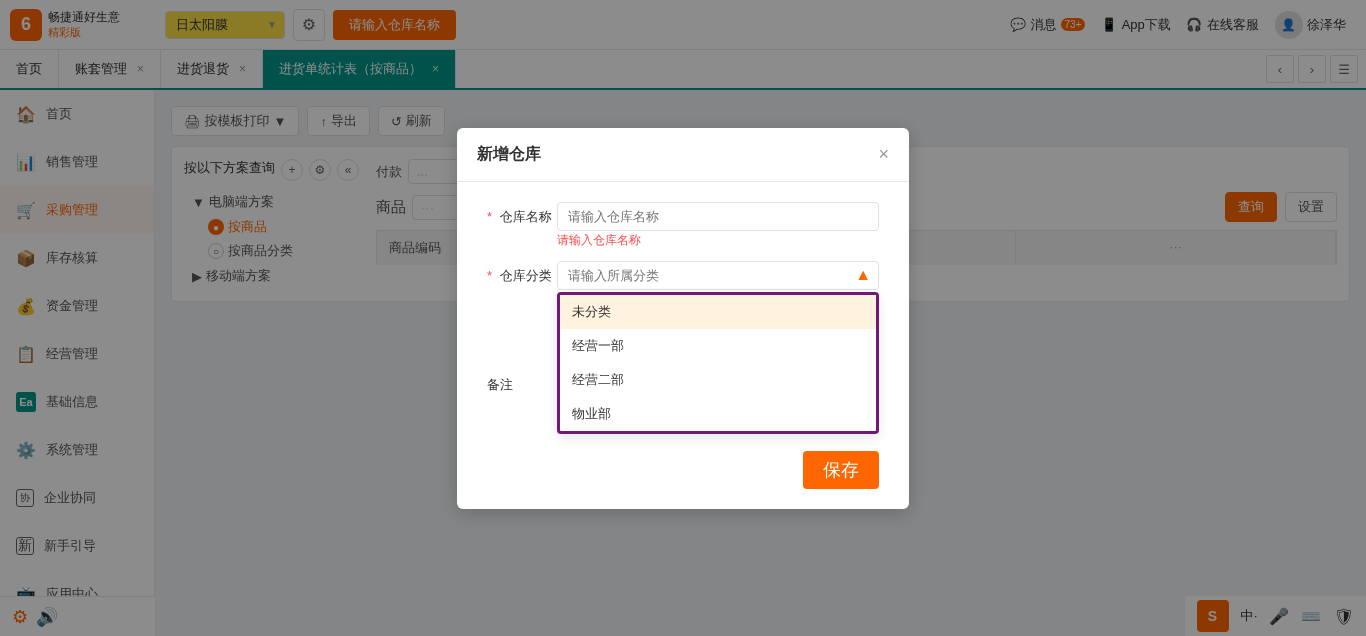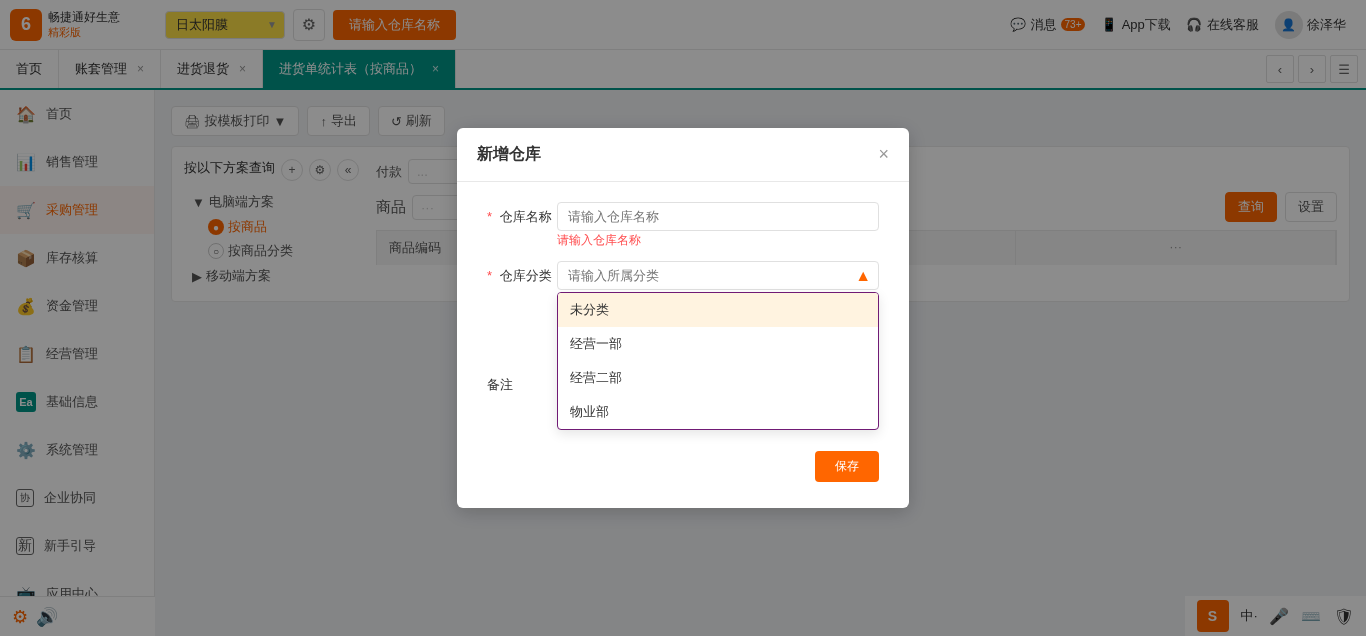--- a/index.html
+++ b/index.html
@@ -394,21 +394,21 @@
       font-size: 16px;
     }
 
     
     .dropdown-list {
       position: absolute;
       top: calc(100% + 2px);
       left: 0;
       right: 0;
       background: #fff;
-      border: 1px solid #701a75;
+      border: 3px solid #701a75;
       border-radius: 4px;
       box-shadow: 0 4px 12px rgba(0,0,0,0.1);
       z-index: 200;
       overflow: hidden;
     }
     .dropdown-item {
       padding: 8px 12px;
       font-size: 13px;
       color: #333;
       cursor: pointer;
@@ -421,21 +421,21 @@
       padding: 12px 30px 20px;
       gap: 10px;
     }
     .btn-save {
       padding: 7px 20px;
       background: #ff6600;
       color: #fff;
       border: none;
       border-radius: 4px;
       cursor: pointer;
-      font-size: 12px;
+      font-size: 18px;
     }
 
     
     .bottom-bar {
       position: fixed;
       bottom: 0;
       left: 0;
       width: 155px;
       height: 40px;
       background: #fff;

